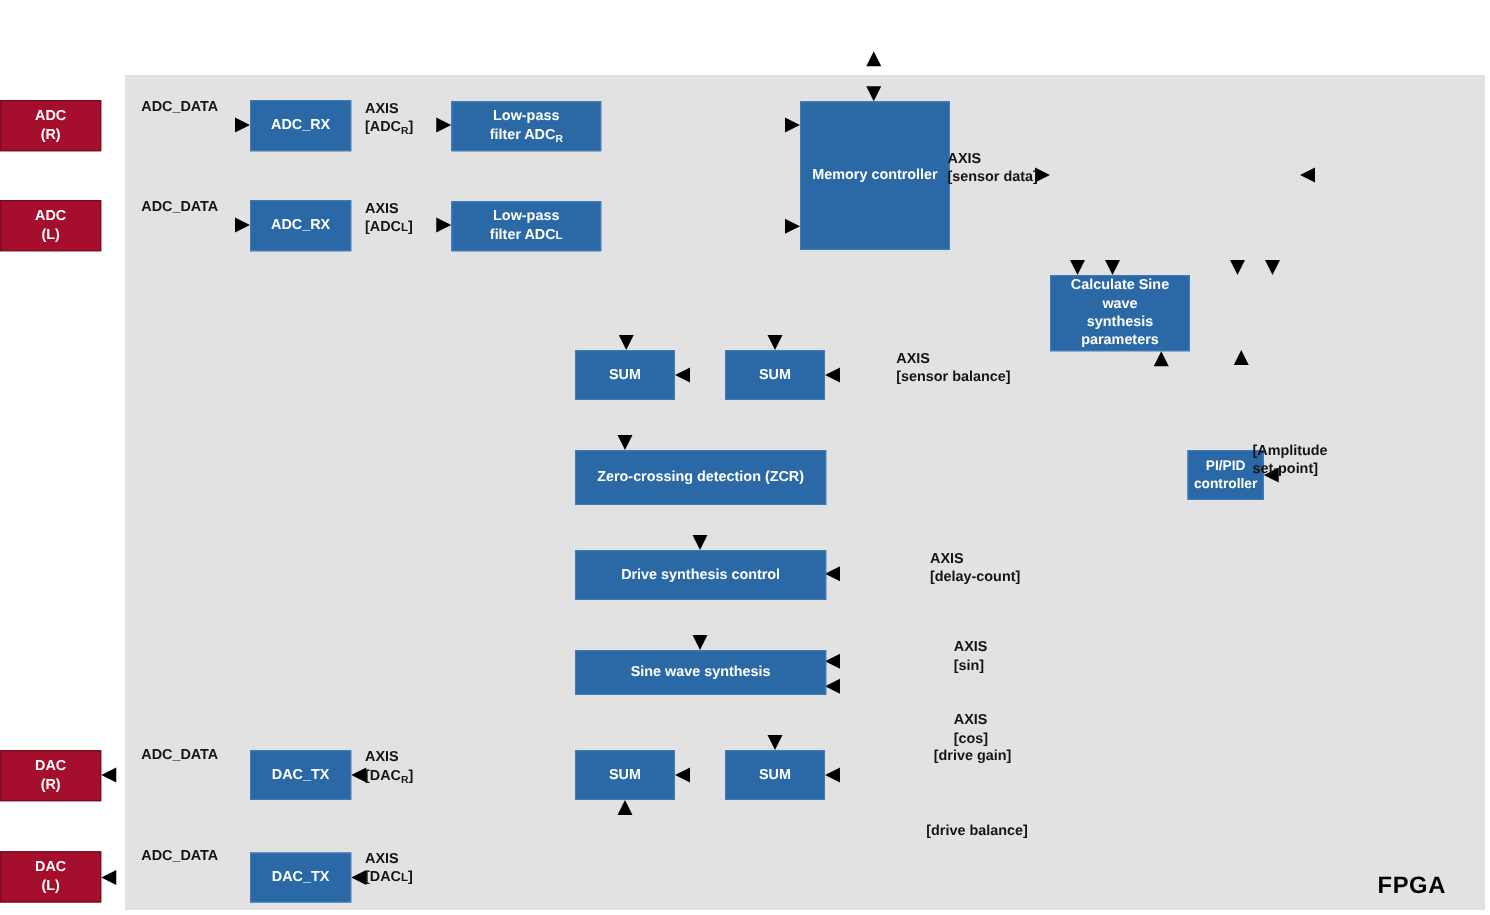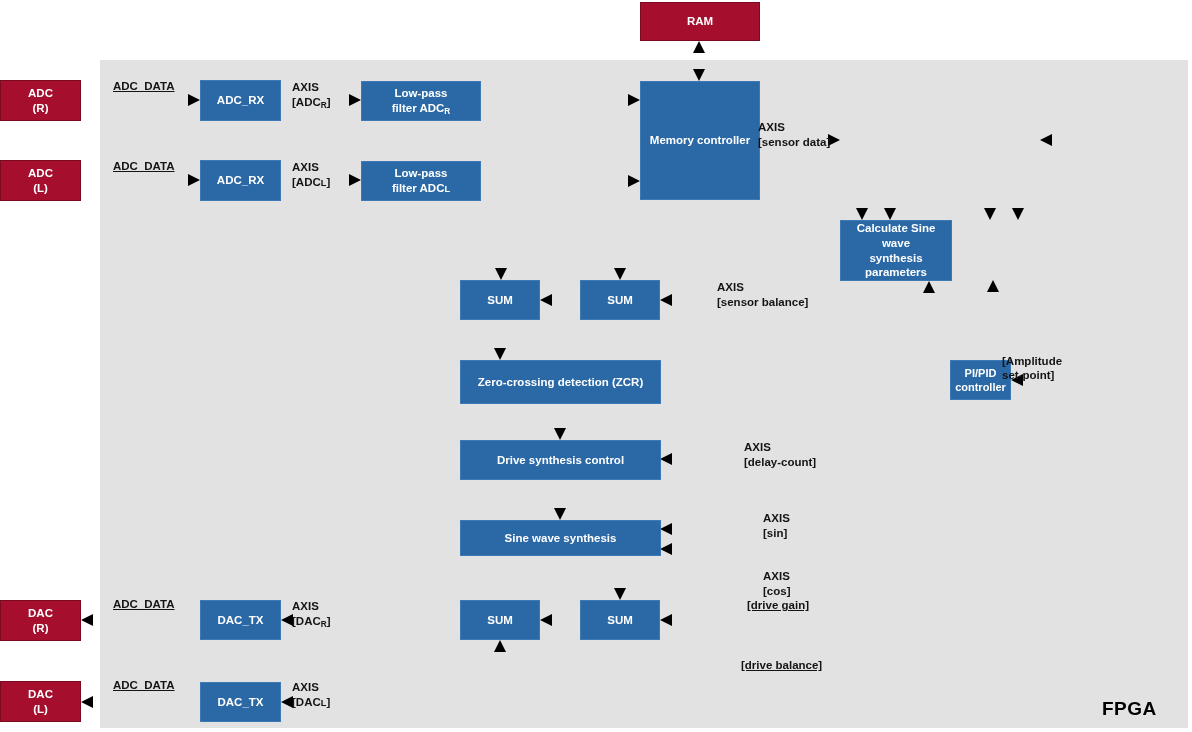--- a/index.html
+++ b/index.html
@@ -13,21 +13,21 @@
   .red{background:#a50f2d;border:1px solid #7a0a20;}
   .hl{position:absolute;height:2px;background:#000;}
   .vl{position:absolute;width:2px;background:#000;}
   .ar{position:absolute;width:0;height:0;border:6px solid transparent;}
   .ar.r{border-left:12px solid #000;border-right:0;}
   .ar.l{border-right:12px solid #000;border-left:0;}
   .ar.u{border-bottom:12px solid #000;border-top:0;}
   .ar.d{border-top:12px solid #000;border-bottom:0;}
   .wl{position:absolute;font-weight:bold;color:#141414;font-size:11.5px;line-height:1.25;
       white-space:pre-line;text-align:left;}
-  .wl.nw{white-space:nowrap;text-align:right;text-decoration:underline;}
+  .wl.nw{white-space:nowrap;text-align:right;}
   sub{font-size:0.72em;vertical-align:-0.28em;line-height:0;}
   .sc{font-size:0.8em;}
   .fpga-label{position:absolute;font-weight:bold;color:#000;font-size:19px;letter-spacing:0.5px;}
   [data-name^="wire"]{display:contents;}
 </style>
 </head>
 <body>
 
 <div id="canvas" data-name="fpga-block-diagram">
 
@@ -166,21 +166,20 @@
     <div class="hl" style="left:91px;top:619px;width:110px" data-name="wire-segment"></div>
     <div class="ar l" style="left:81px;top:614px" data-name="arrowhead-left"></div>
   </div>
   <div data-name="wire-dactx-l-to-dac-l">
     <div class="hl" style="left:91px;top:701px;width:110px" data-name="wire-segment"></div>
     <div class="ar l" style="left:81px;top:696px" data-name="arrowhead-left"></div>
   </div>
 
   
 
-  <div class="blk red" style="left:640px;top:2px;width:120px;height:39px" data-name="block-ram"><span data-name="block-label">RAM</span></div>
 
   <div class="blk red" style="left:0;top:80px;width:81px;height:41px" data-name="block-adc-r"><span data-name="block-label">ADC
 (R)</span></div>
   <div class="blk red" style="left:0;top:160px;width:81px;height:41px" data-name="block-adc-l"><span data-name="block-label">ADC
 (L)</span></div>
   <div class="blk red" style="left:0;top:600px;width:81px;height:41px" data-name="block-dac-r"><span data-name="block-label">DAC
 (R)</span></div>
   <div class="blk red" style="left:0;top:681px;width:81px;height:41px" data-name="block-dac-l"><span data-name="block-label">DAC
 (L)</span></div>
 

